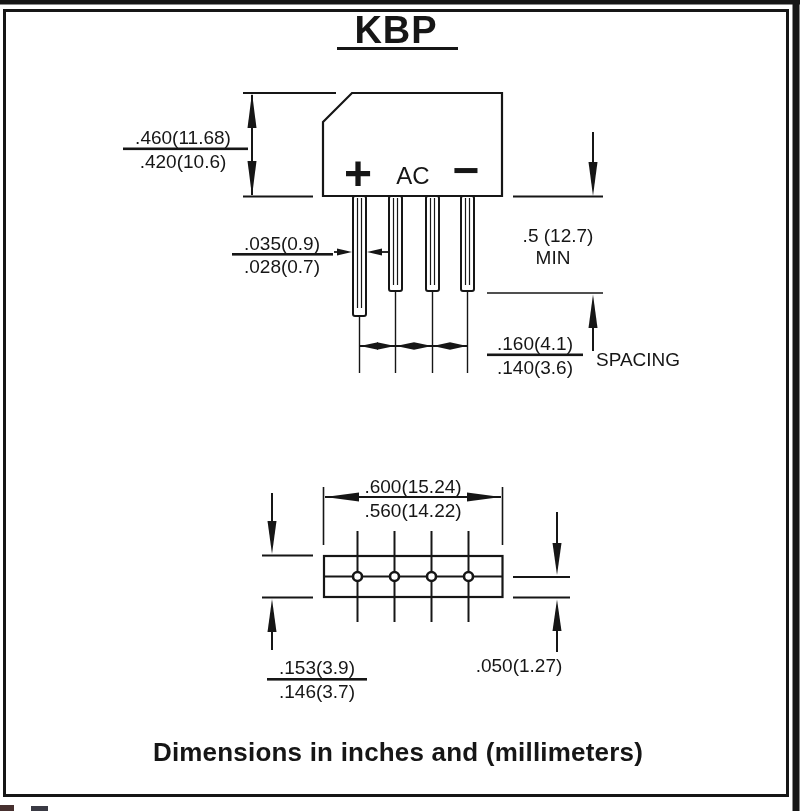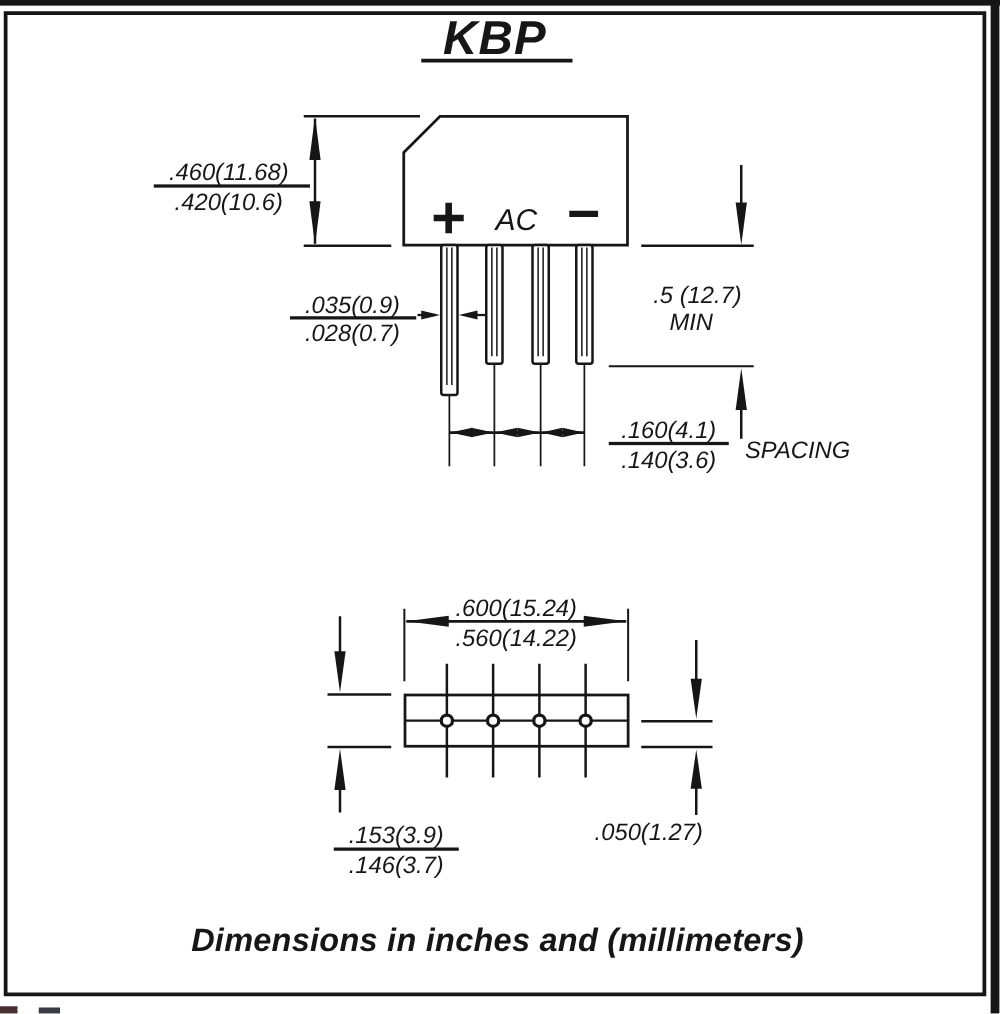--- a/index.html
+++ b/index.html
@@ -9,21 +9,20 @@
     width: 800px;
     height: 811px;
     overflow: hidden;
     font-family: "Liberation Sans", sans-serif;
   }
   .stage {
     position: relative;
     width: 800px;
     height: 811px;
     background: #ffffff;
-    font-style: italic;
   }
   svg { display: block; }
   svg text {
     font-family: "Liberation Sans", "DejaVu Sans", sans-serif;
     fill: #161616;
   }
   .dim-num { font-size: 19px; }
   .title-txt { font-size: 38px; font-weight: bold; letter-spacing: 1px; }
   .caption-txt { font-size: 26px; font-weight: bold; letter-spacing: 0.2px; }
   .mark-plus { font-size: 48px; font-weight: bold; }

